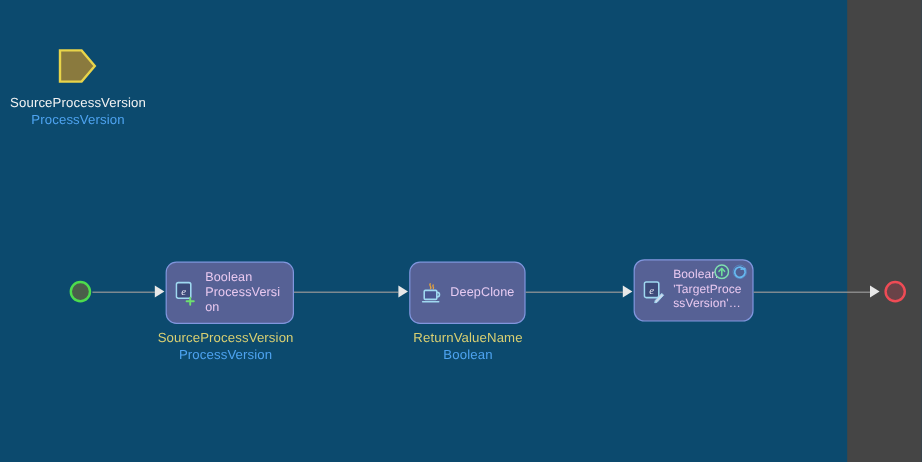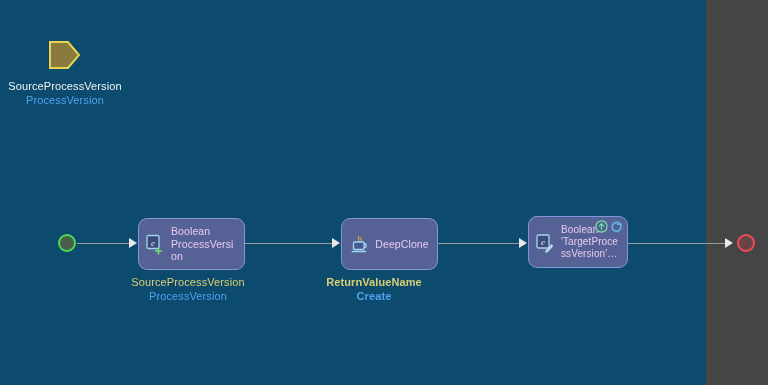--- a/index.html
+++ b/index.html
@@ -181,23 +181,23 @@
       <svg width="19" height="21" viewBox="0 0 19 21">
         <path d="M8.5,2.5 C7.2,4.2 10,4.6 8.8,6.4" stroke="#e0a040" stroke-width="1.2" fill="none" stroke-linecap="round"></path>
         <path d="M11,3.5 C9.9,4.9 12,5.3 11.1,6.5" stroke="#e0a040" stroke-width="1.1" fill="none" stroke-linecap="round"></path>
         <rect x="3.5" y="8" width="10.5" height="7.5" rx="1" fill="#4a5893" stroke="#9fd8f0" stroke-width="1.3"></rect>
         <path d="M14,9.5 C17,9.5 17,13.5 14,13.5" stroke="#9fd8f0" stroke-width="1.3" fill="none"></path>
         <path d="M2.2,17.5 L15.6,17.5" stroke="#9fd8f0" stroke-width="1.3" stroke-linecap="round"></path>
       </svg>
     </div>
     <div class="node-label clone">DeepClone</div>
   </div>
-  <div class="out-labels" style="left:264px; top:275px;font-weight:bold;">
+  <div class="out-labels" style="left:280px; top:275px;">
     <div class="out-name">ReturnValueName</div>
-    <div class="out-type">Create</div>
+    <div class="out-type">Boolean</div>
   </div>
 
   <div class="edge-line" style="left:438px; top:243px; width:81px;"></div>
   <div class="edge-head" style="left:519px; top:238px;"></div>
 
   <div class="node" style="left:528px; top:216px; width:100px; height:52px;">
     <div class="node-icon">
       <svg width="19" height="21" viewBox="0 0 19 21">
         <rect x="1" y="3" width="12" height="13" rx="1.5" fill="#3d4a7a" stroke="#9fd8f0" stroke-width="1.3"></rect>
         <text x="7" y="13" font-family="Liberation Serif, serif" font-size="9" fill="#e8e8f5" text-anchor="middle" font-style="italic">e</text>

